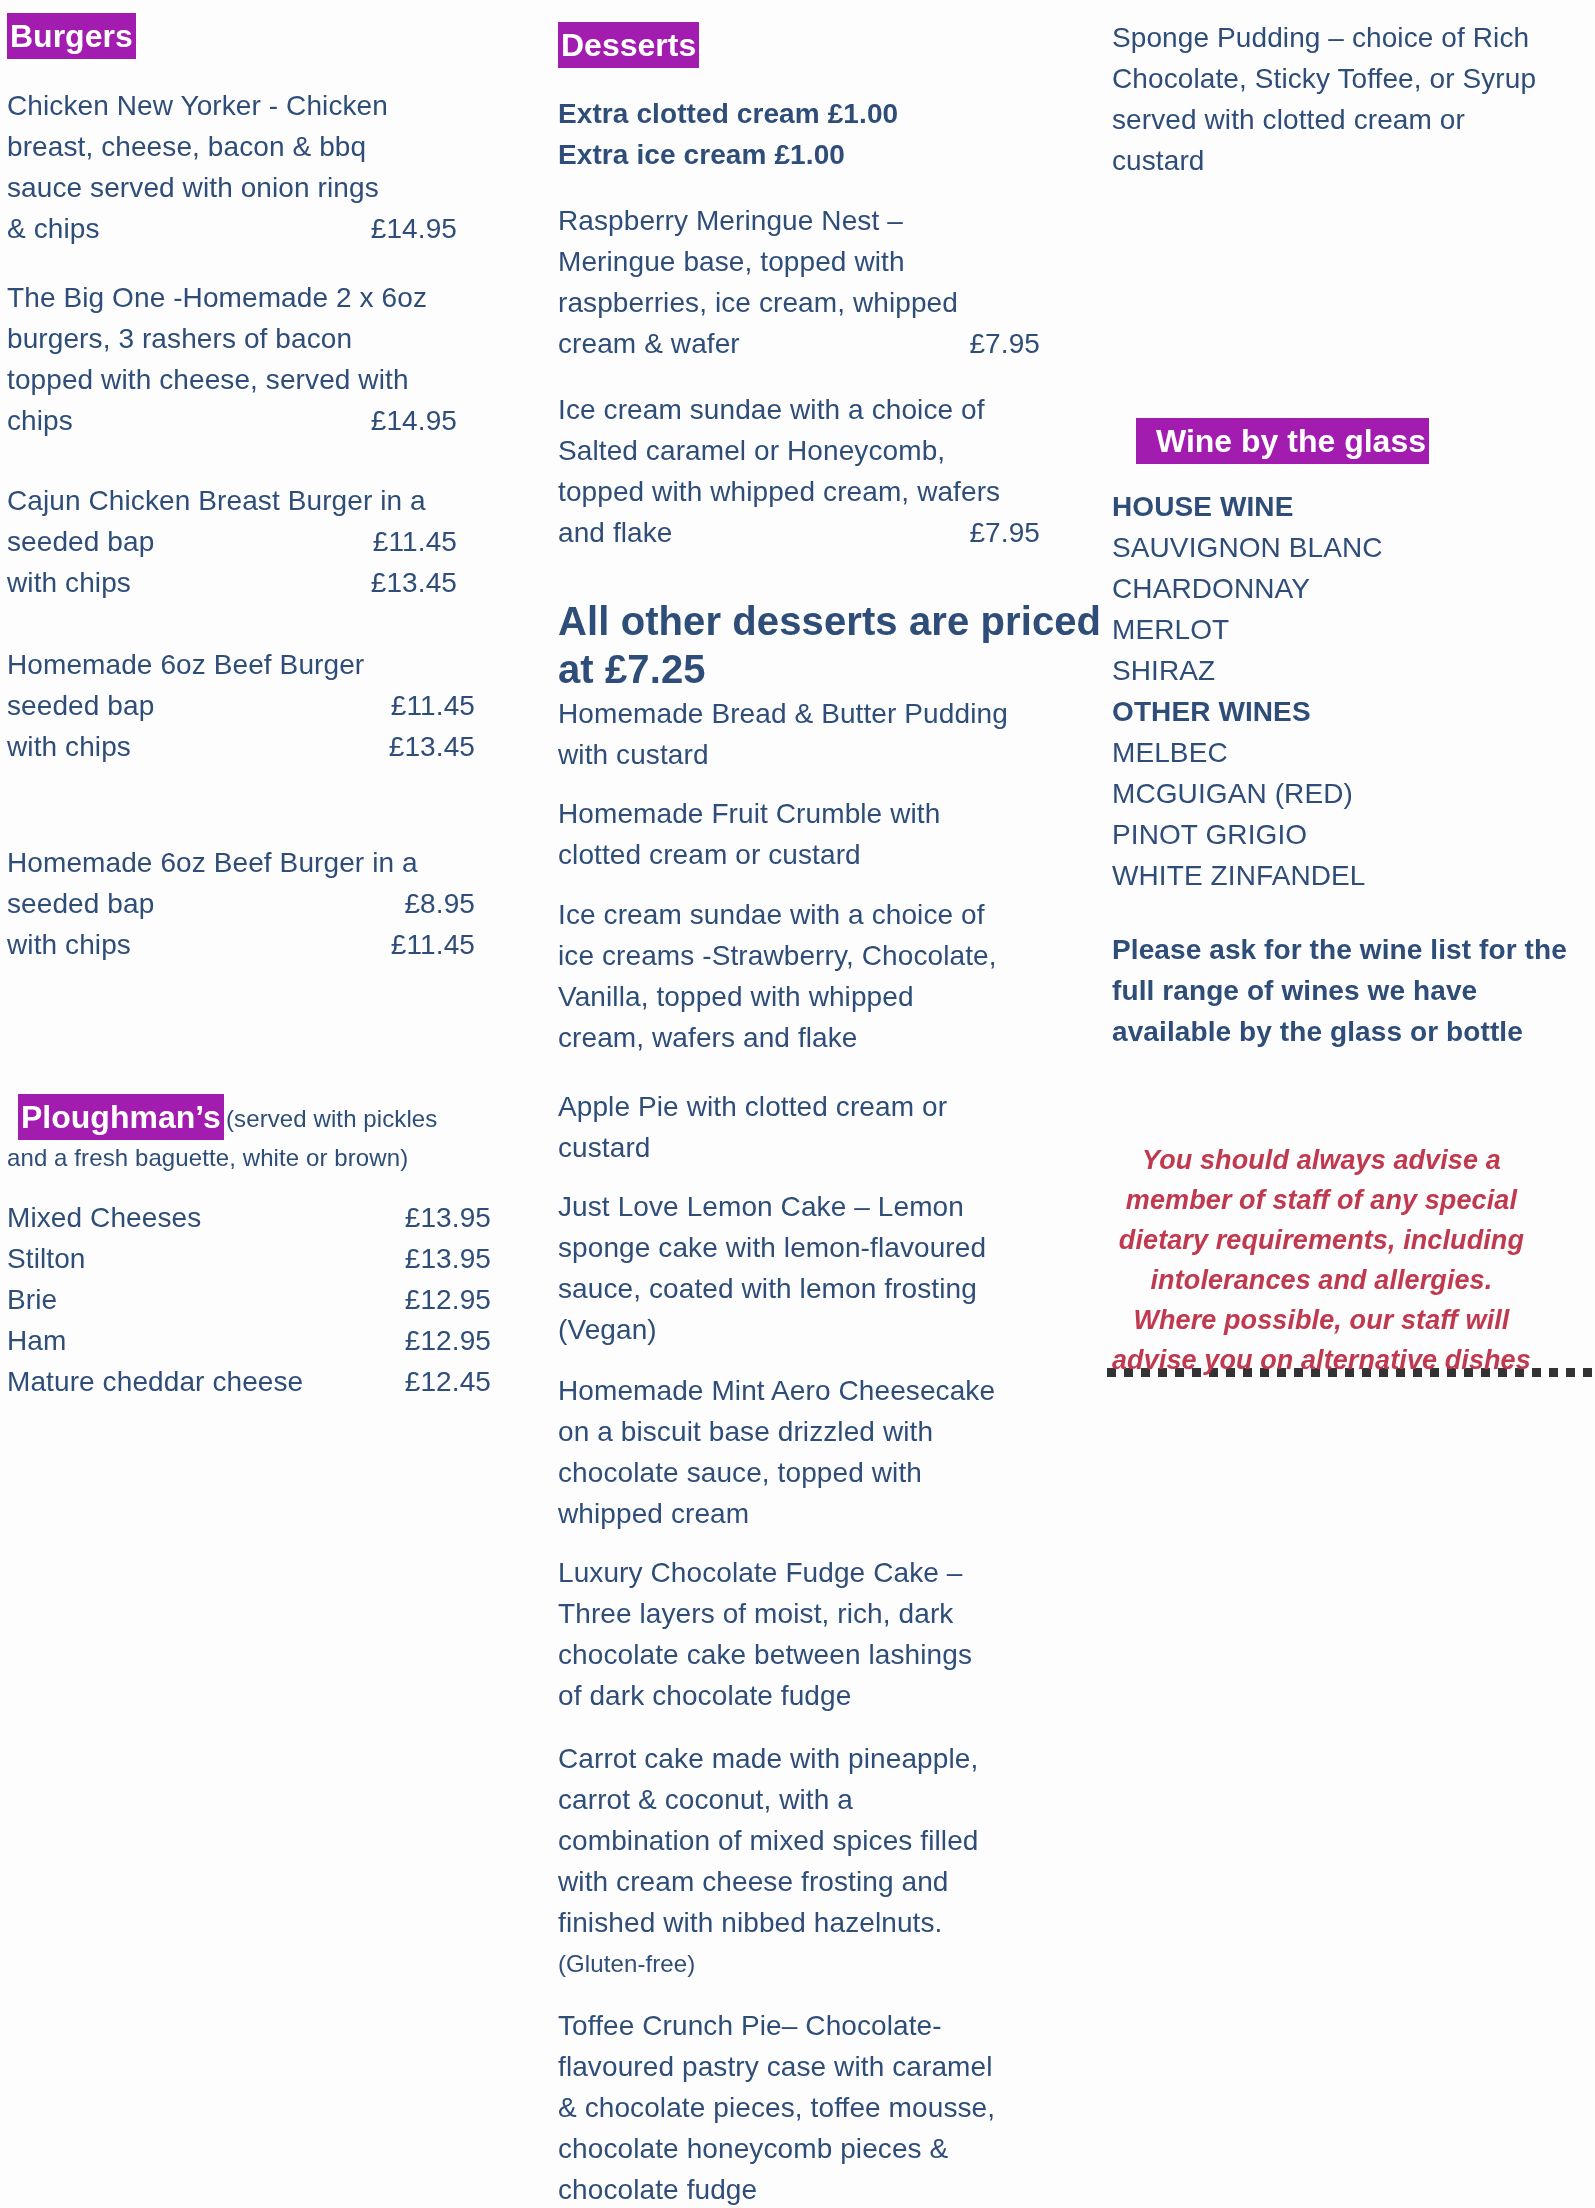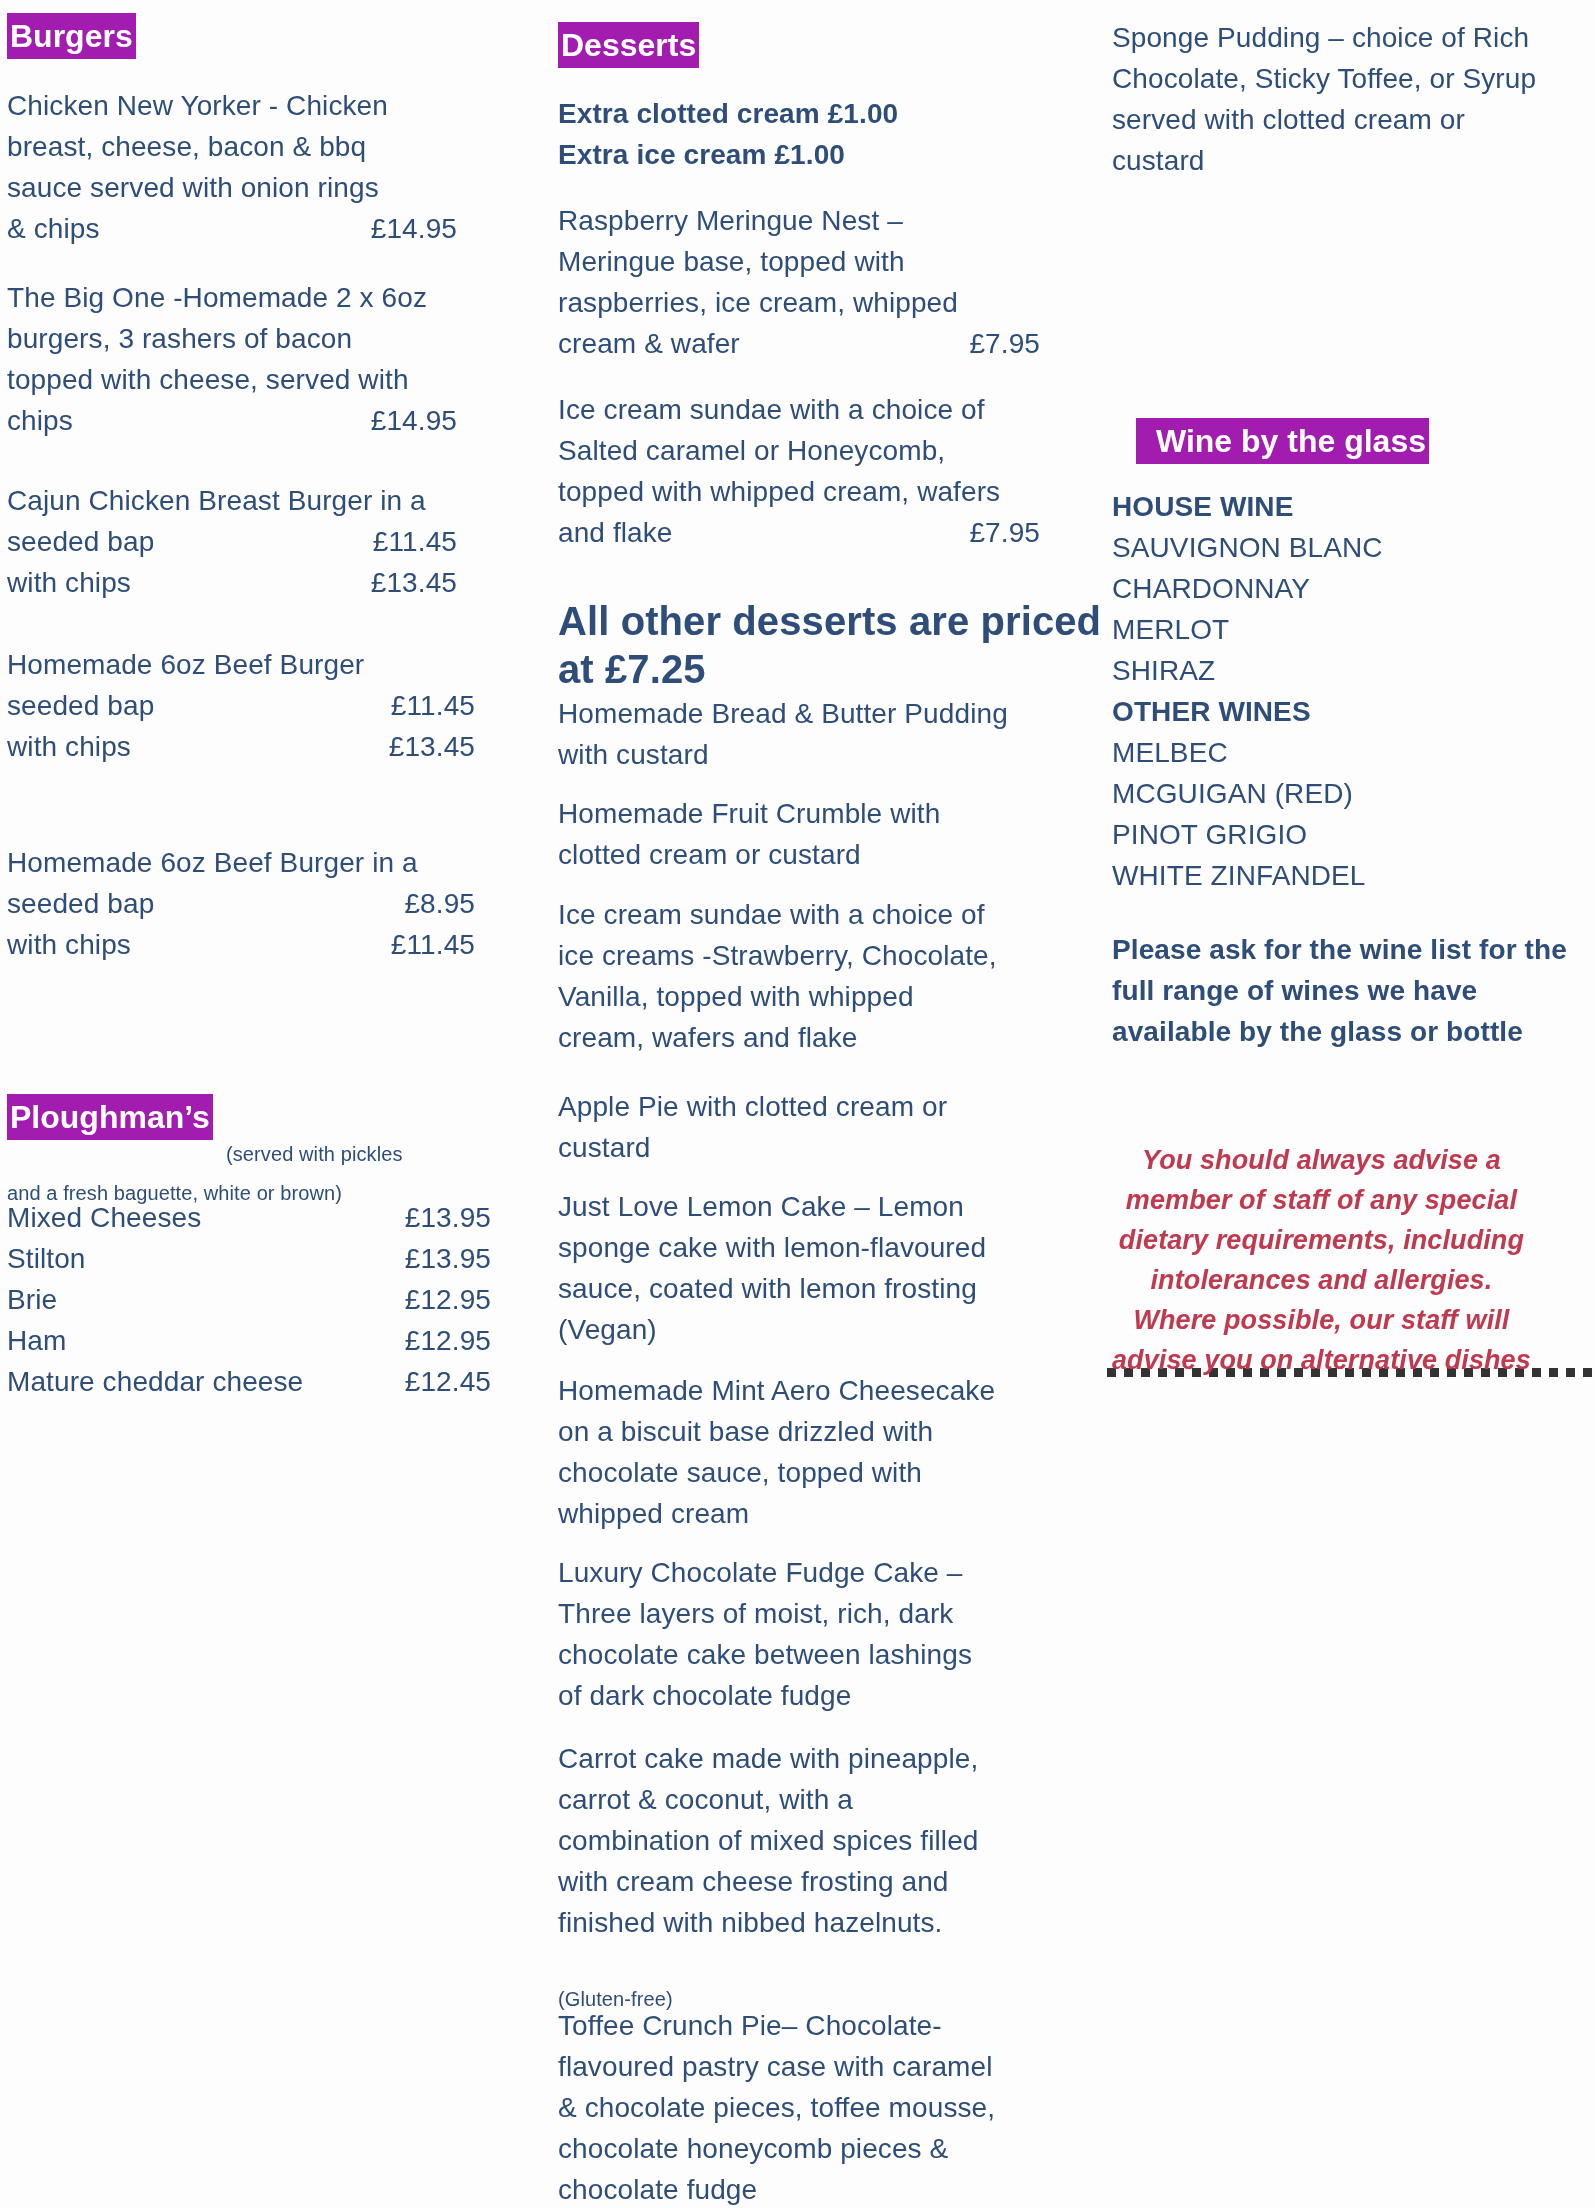--- a/index.html
+++ b/index.html
@@ -11,21 +11,21 @@
   }
   .blk { position: absolute; font-size: 28px; line-height: 41px; letter-spacing: 0.1px; }
   .line { display: flex; justify-content: space-between; white-space: nowrap; height: 41px; }
   .line .price { text-align: right; }
   .hdr {
     position: absolute; background: #a21caf; color: #ffffff; font-weight: bold;
     font-size: 32px; line-height: 46px; padding: 0 3px; white-space: nowrap;
   }
   .bold { font-weight: bold; }
   .big { font-size: 40px; font-weight: bold; line-height: 48px; }
-  .sub { font-size: 20px; margin-top: 36px; }
+  .sub { font-size: 24px; }
   .warn { color: #c0394f; font-style: italic; font-weight: bold; font-size: 27px; line-height: 40px; text-align: center; }
   .dash {
     position: absolute; left: 1107px; top: 1368px; width: 488px; height: 9px;
     background-image: repeating-linear-gradient(to right, #333 0 9px, transparent 9px 17px);
   }
   .blk, .hdr { z-index: 1; }
 </style>
 </head>
 <body>
 
@@ -98,21 +98,21 @@
   <div class="line">
       <span>seeded bap</span>
       <span class="price">£8.95</span>
     </div>
   <div class="line">
       <span>with chips</span>
       <span class="price">£11.45</span>
     </div>
 </div>
 
-<div class="hdr" style="left:7px; top:1094px;">Ploughman’s</div>
+<div class="hdr" style="left:18px; top:1094px;">Ploughman’s</div>
 <div class="blk sub" style="left:226px; top:1098px; line-height:41px;">
   <span>(served with pickles</span>
 </div>
 <div class="blk sub" style="left:7px; top:1137px; line-height:41px;">
   <span>and a fresh baguette, white or brown)</span>
 </div>
 
 <div class="blk" style="left:7px; top:1197px; width:484px;">
   <div class="line">
       <span>Mixed Cheeses</span>

